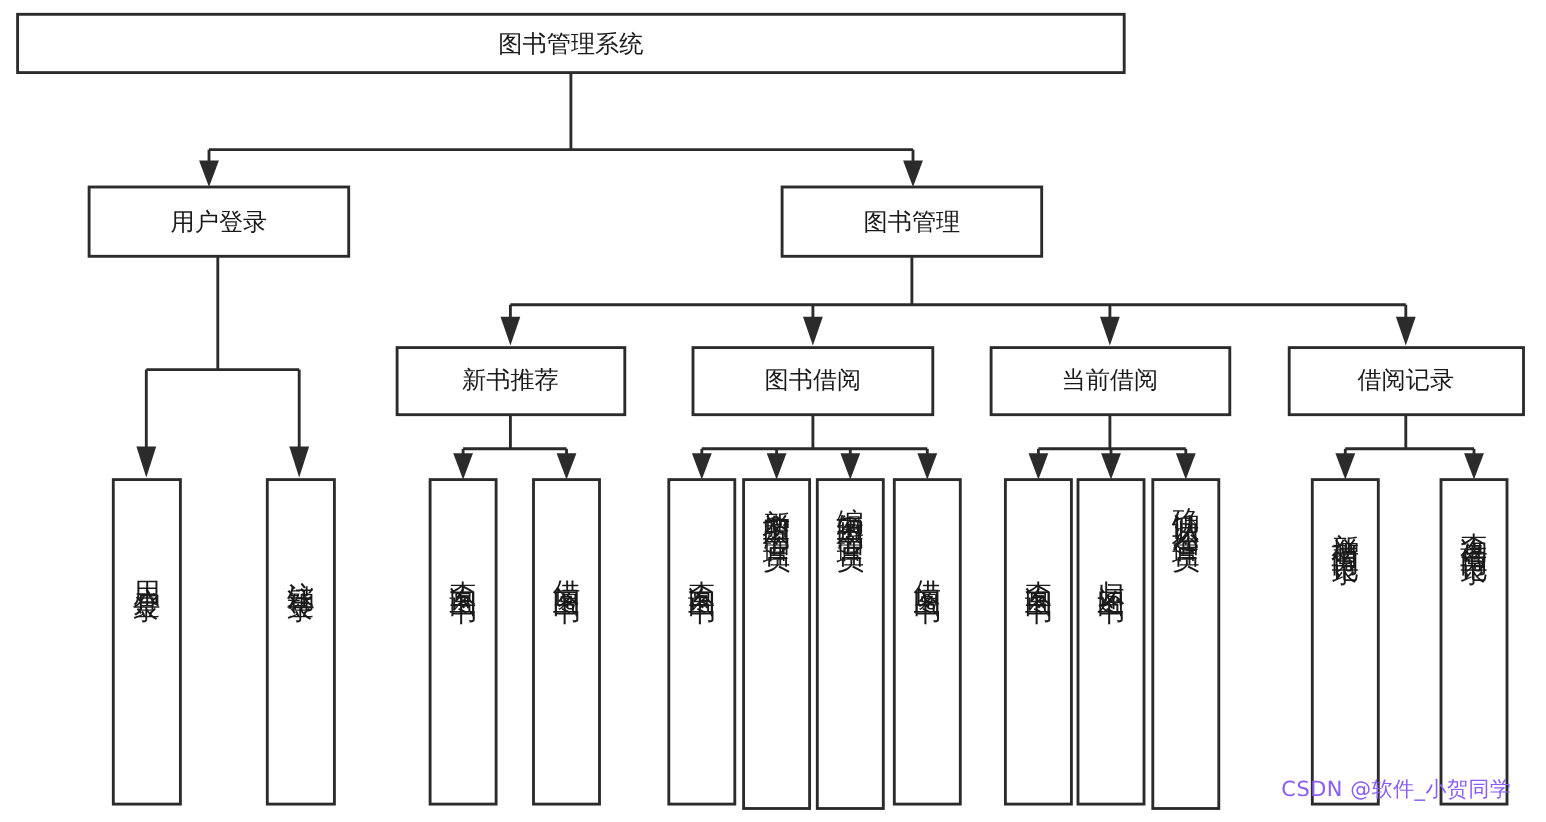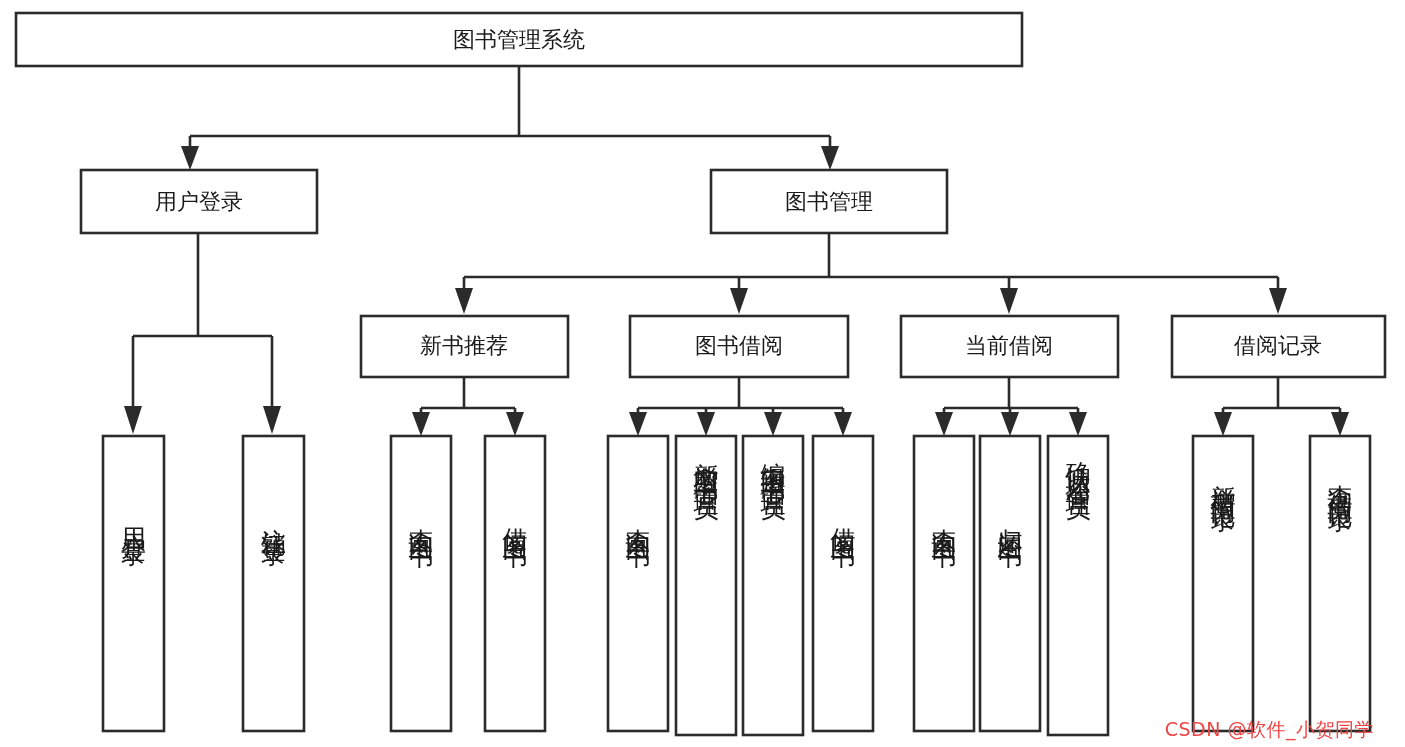--- a/index.html
+++ b/index.html
@@ -63,24 +63,24 @@
     font-family: "DejaVu Sans", "Liberation Sans", sans-serif;
     font-size: 25px;
     line-height: 1;
     letter-spacing: 5px;
     color: #1a1a1a;
     white-space: nowrap;
   }
   #watermark {
     position: absolute;
     right: 8px;
-    bottom: 4px;
+    bottom: 16px;
     font-family: "DejaVu Sans", "Liberation Sans", sans-serif;
     font-size: 19px;
-    color: #ef4444;
+    color: #8b5cf6;
     letter-spacing: 0.5px;
     white-space: nowrap;
   }
 </style>
 </head>
 <body>
 
 <div id="diagram-root">
 
   <svg id="tree-svg" viewBox="0 0 1405 747">

